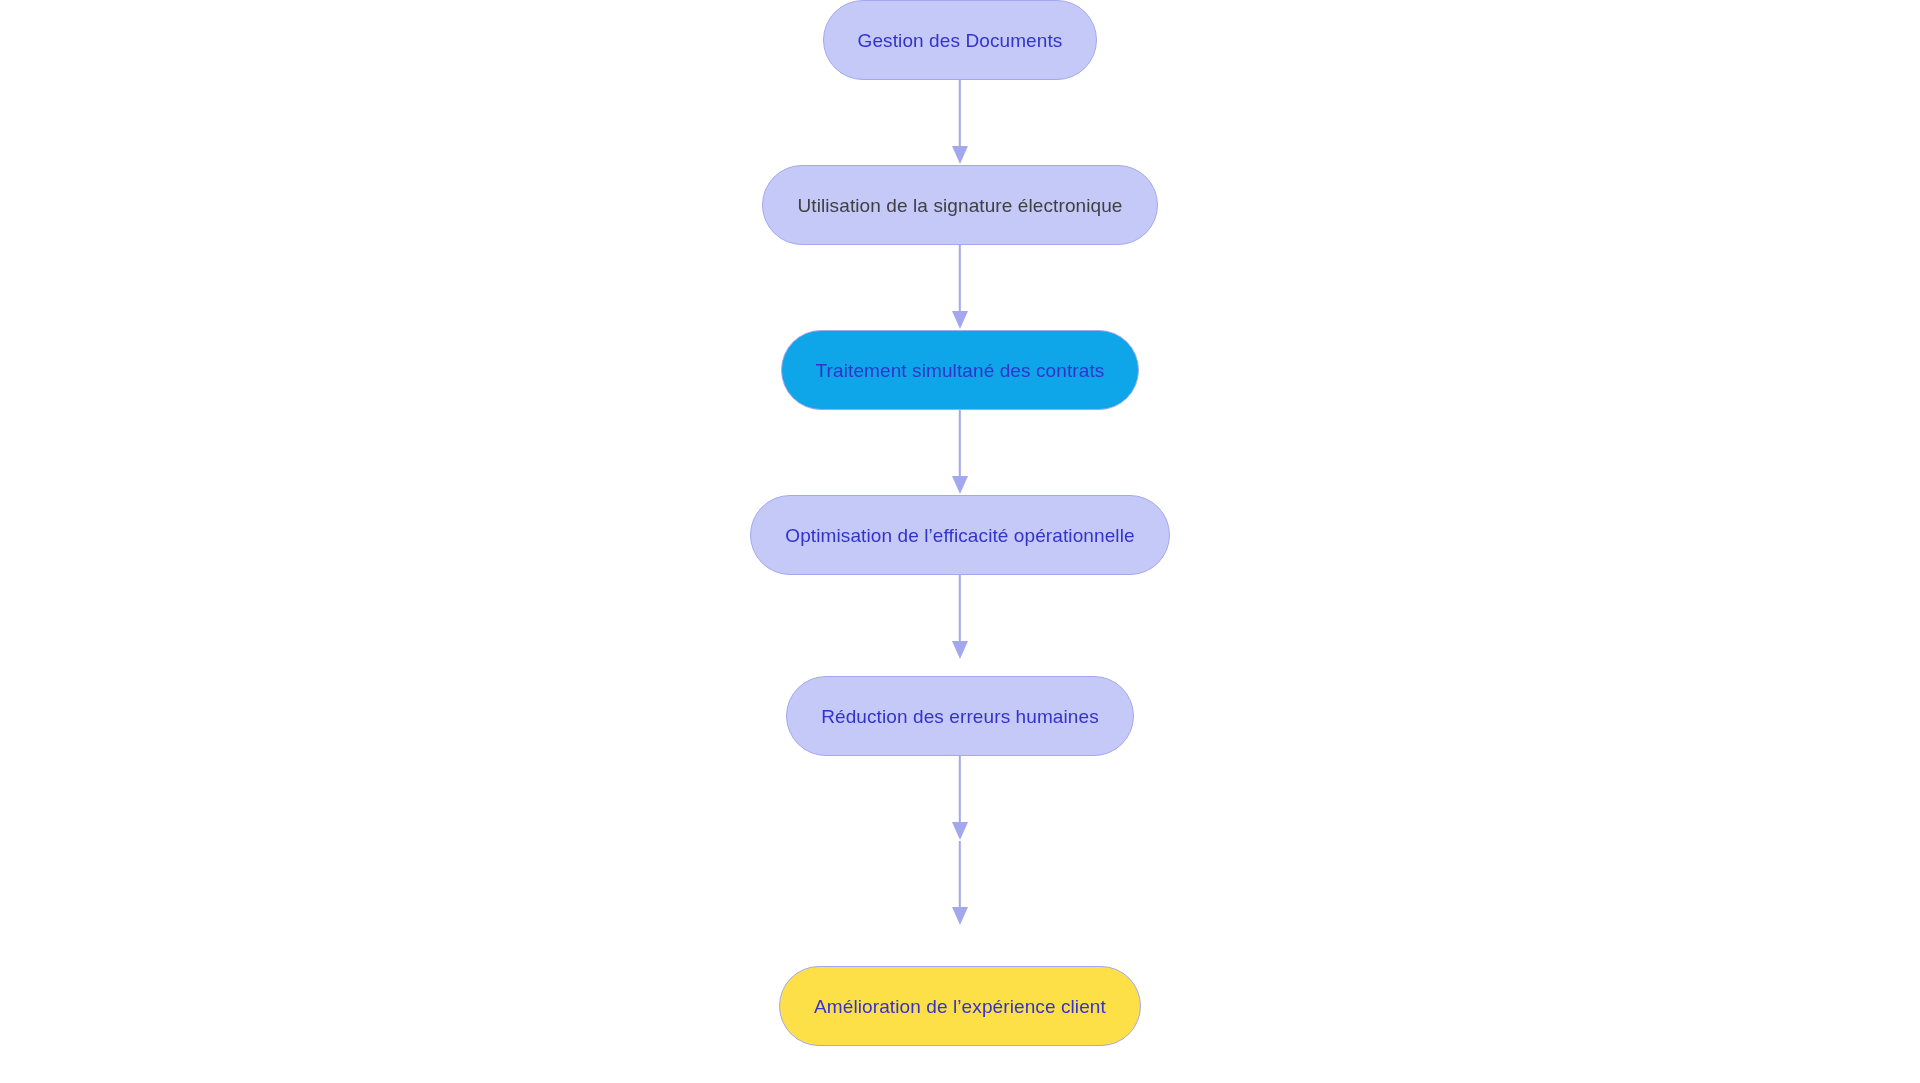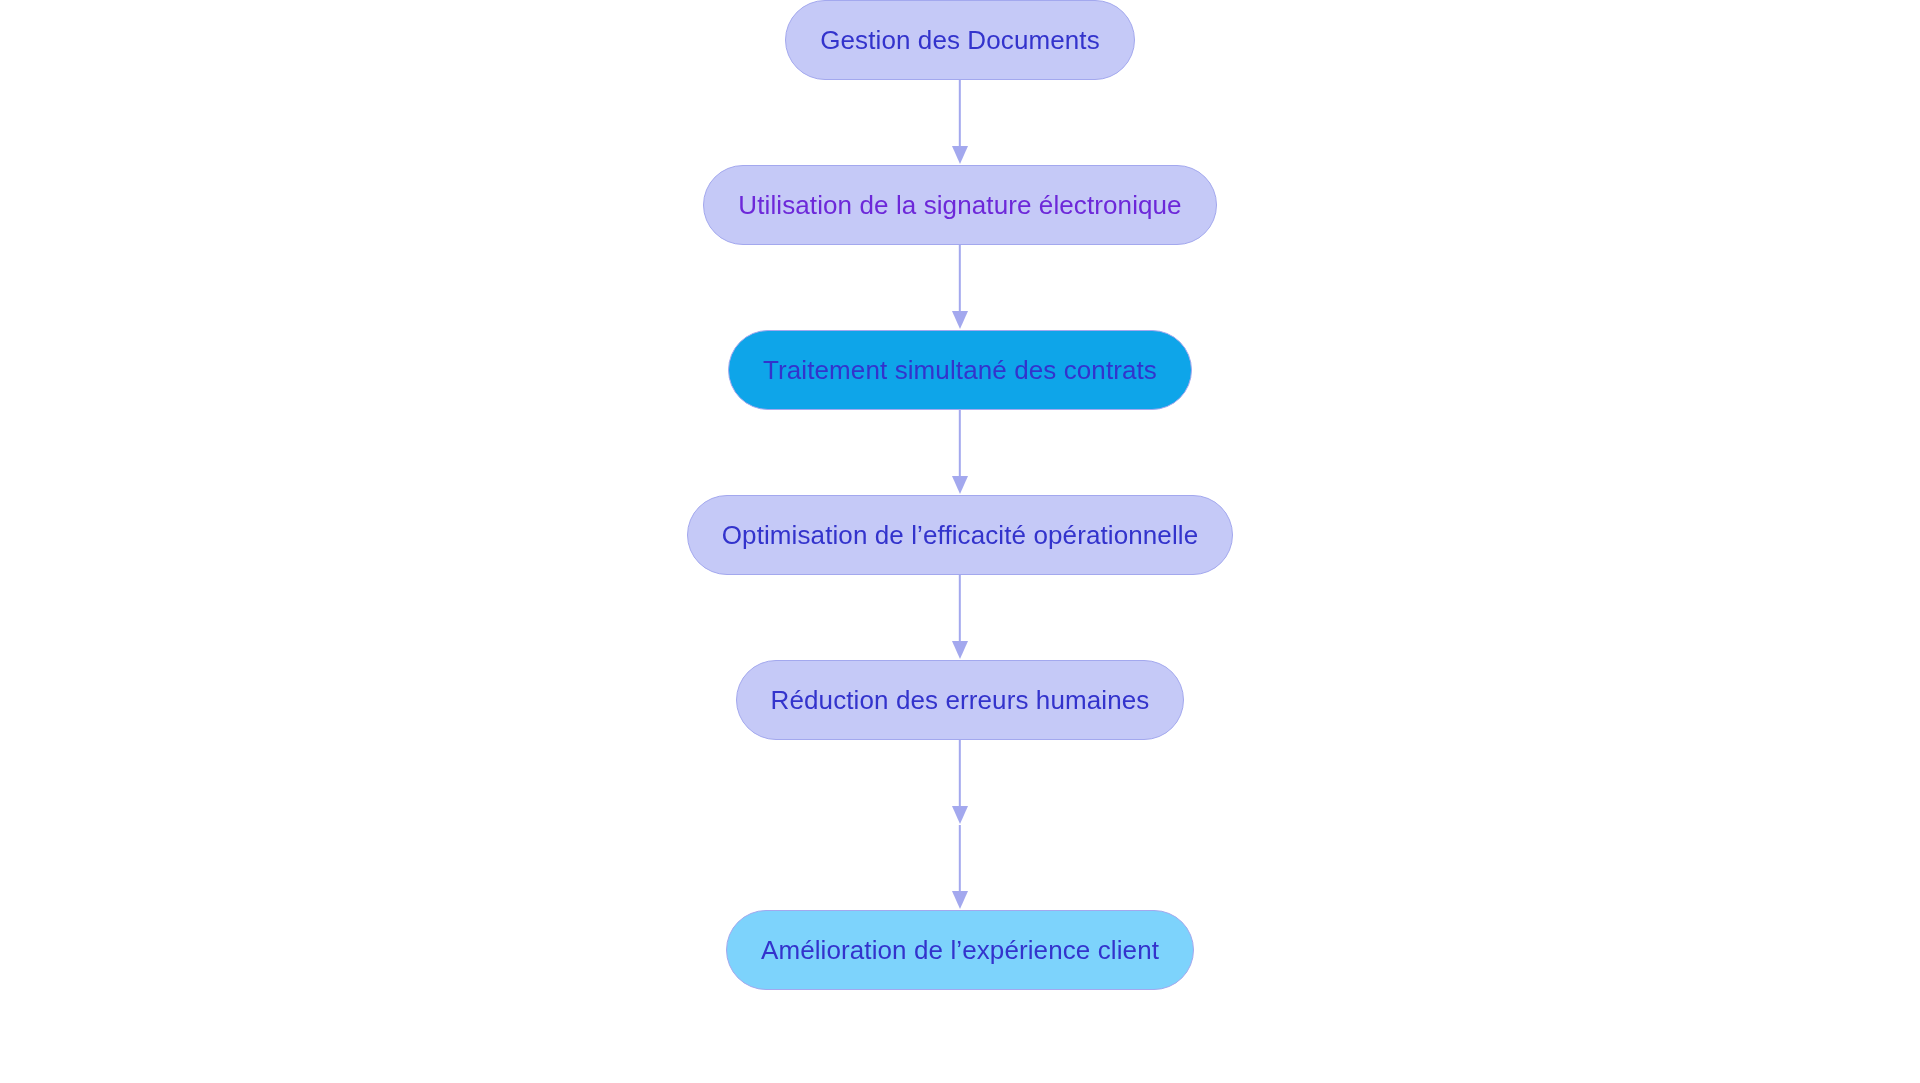--- a/index.html
+++ b/index.html
@@ -41,21 +41,21 @@
     border: 1.6px solid #a3a8ee;
     display: flex;
     align-items: center;
     justify-content: center;
     padding: 0 34px;
     flex: none;
   }
 
   .node-label {
     color: #3333cc;
-    font-size: 26px;
+    font-size: 19px;
     font-family: "Liberation Sans", sans-serif;
     font-weight: 400;
     line-height: 1;
     white-space: nowrap;
     letter-spacing: 0.1px;
   }
 
   .connector {
     flex: none;
     width: 18px;
@@ -94,21 +94,21 @@
     <div class="node" style="background: rgb(197, 201, 247); border-color: rgb(163, 168, 238);">
       <span class="node-label" style="color: rgb(51, 51, 204);">Gestion des Documents</span>
     </div>
 
     <div class="connector">
       <div class="stem" style="background: rgb(163, 168, 238);"></div>
       <div class="head" style="border-top-color: rgb(163, 168, 238);"></div>
     </div>
 
     <div class="node" style="background: rgb(197, 201, 247); border-color: rgb(163, 168, 238);">
-      <span class="node-label" style="color: #6d28d9;">Utilisation de la signature électronique</span>
+      <span class="node-label" style="color: #404040;">Utilisation de la signature électronique</span>
     </div>
 
     <div class="connector">
       <div class="stem" style="background: rgb(163, 168, 238);"></div>
       <div class="head" style="border-top-color: rgb(163, 168, 238);"></div>
     </div>
 
     <div class="node" style="background: #0ea5e9; border-color: rgb(163, 168, 238);">
       <span class="node-label" style="color: rgb(51, 51, 204);">Traitement simultané des contrats</span>
     </div>
@@ -120,33 +120,33 @@
 
     <div class="node" style="background: rgb(197, 201, 247); border-color: rgb(163, 168, 238);">
       <span class="node-label" style="color: rgb(51, 51, 204);">Optimisation de l’efficacité opérationnelle</span>
     </div>
 
     <div class="connector">
       <div class="stem" style="background: rgb(163, 168, 238);"></div>
       <div class="head" style="border-top-color: rgb(163, 168, 238);"></div>
     </div>
 
-    <div class="node" style="background: rgb(197, 201, 247); border-color: rgb(163, 168, 238);">
+    <div class="node" style="background: rgb(197, 201, 247); border-color: rgb(163, 168, 238); margin-top: 16px;">
       <span class="node-label" style="color: rgb(51, 51, 204);">Réduction des erreurs humaines</span>
     </div>
 
     <div class="connector">
       <div class="stem" style="background: rgb(163, 168, 238);"></div>
       <div class="head" style="border-top-color: rgb(163, 168, 238);"></div>
     </div>
 
 
     <div class="connector">
       <div class="stem" style="background: rgb(163, 168, 238);"></div>
       <div class="head" style="border-top-color: rgb(163, 168, 238);"></div>
     </div>
 
-    <div class="node" style="background: #7dd3fc; border-color: rgb(163, 168, 238);">
+    <div class="node" style="background: #fde047; border-color: rgb(163, 168, 238); margin-top: 40px;">
       <span class="node-label" style="color: rgb(51, 51, 204);">Amélioration de l’expérience client</span>
     </div>
 
   </div>
 </div>
 
 </body></html>

